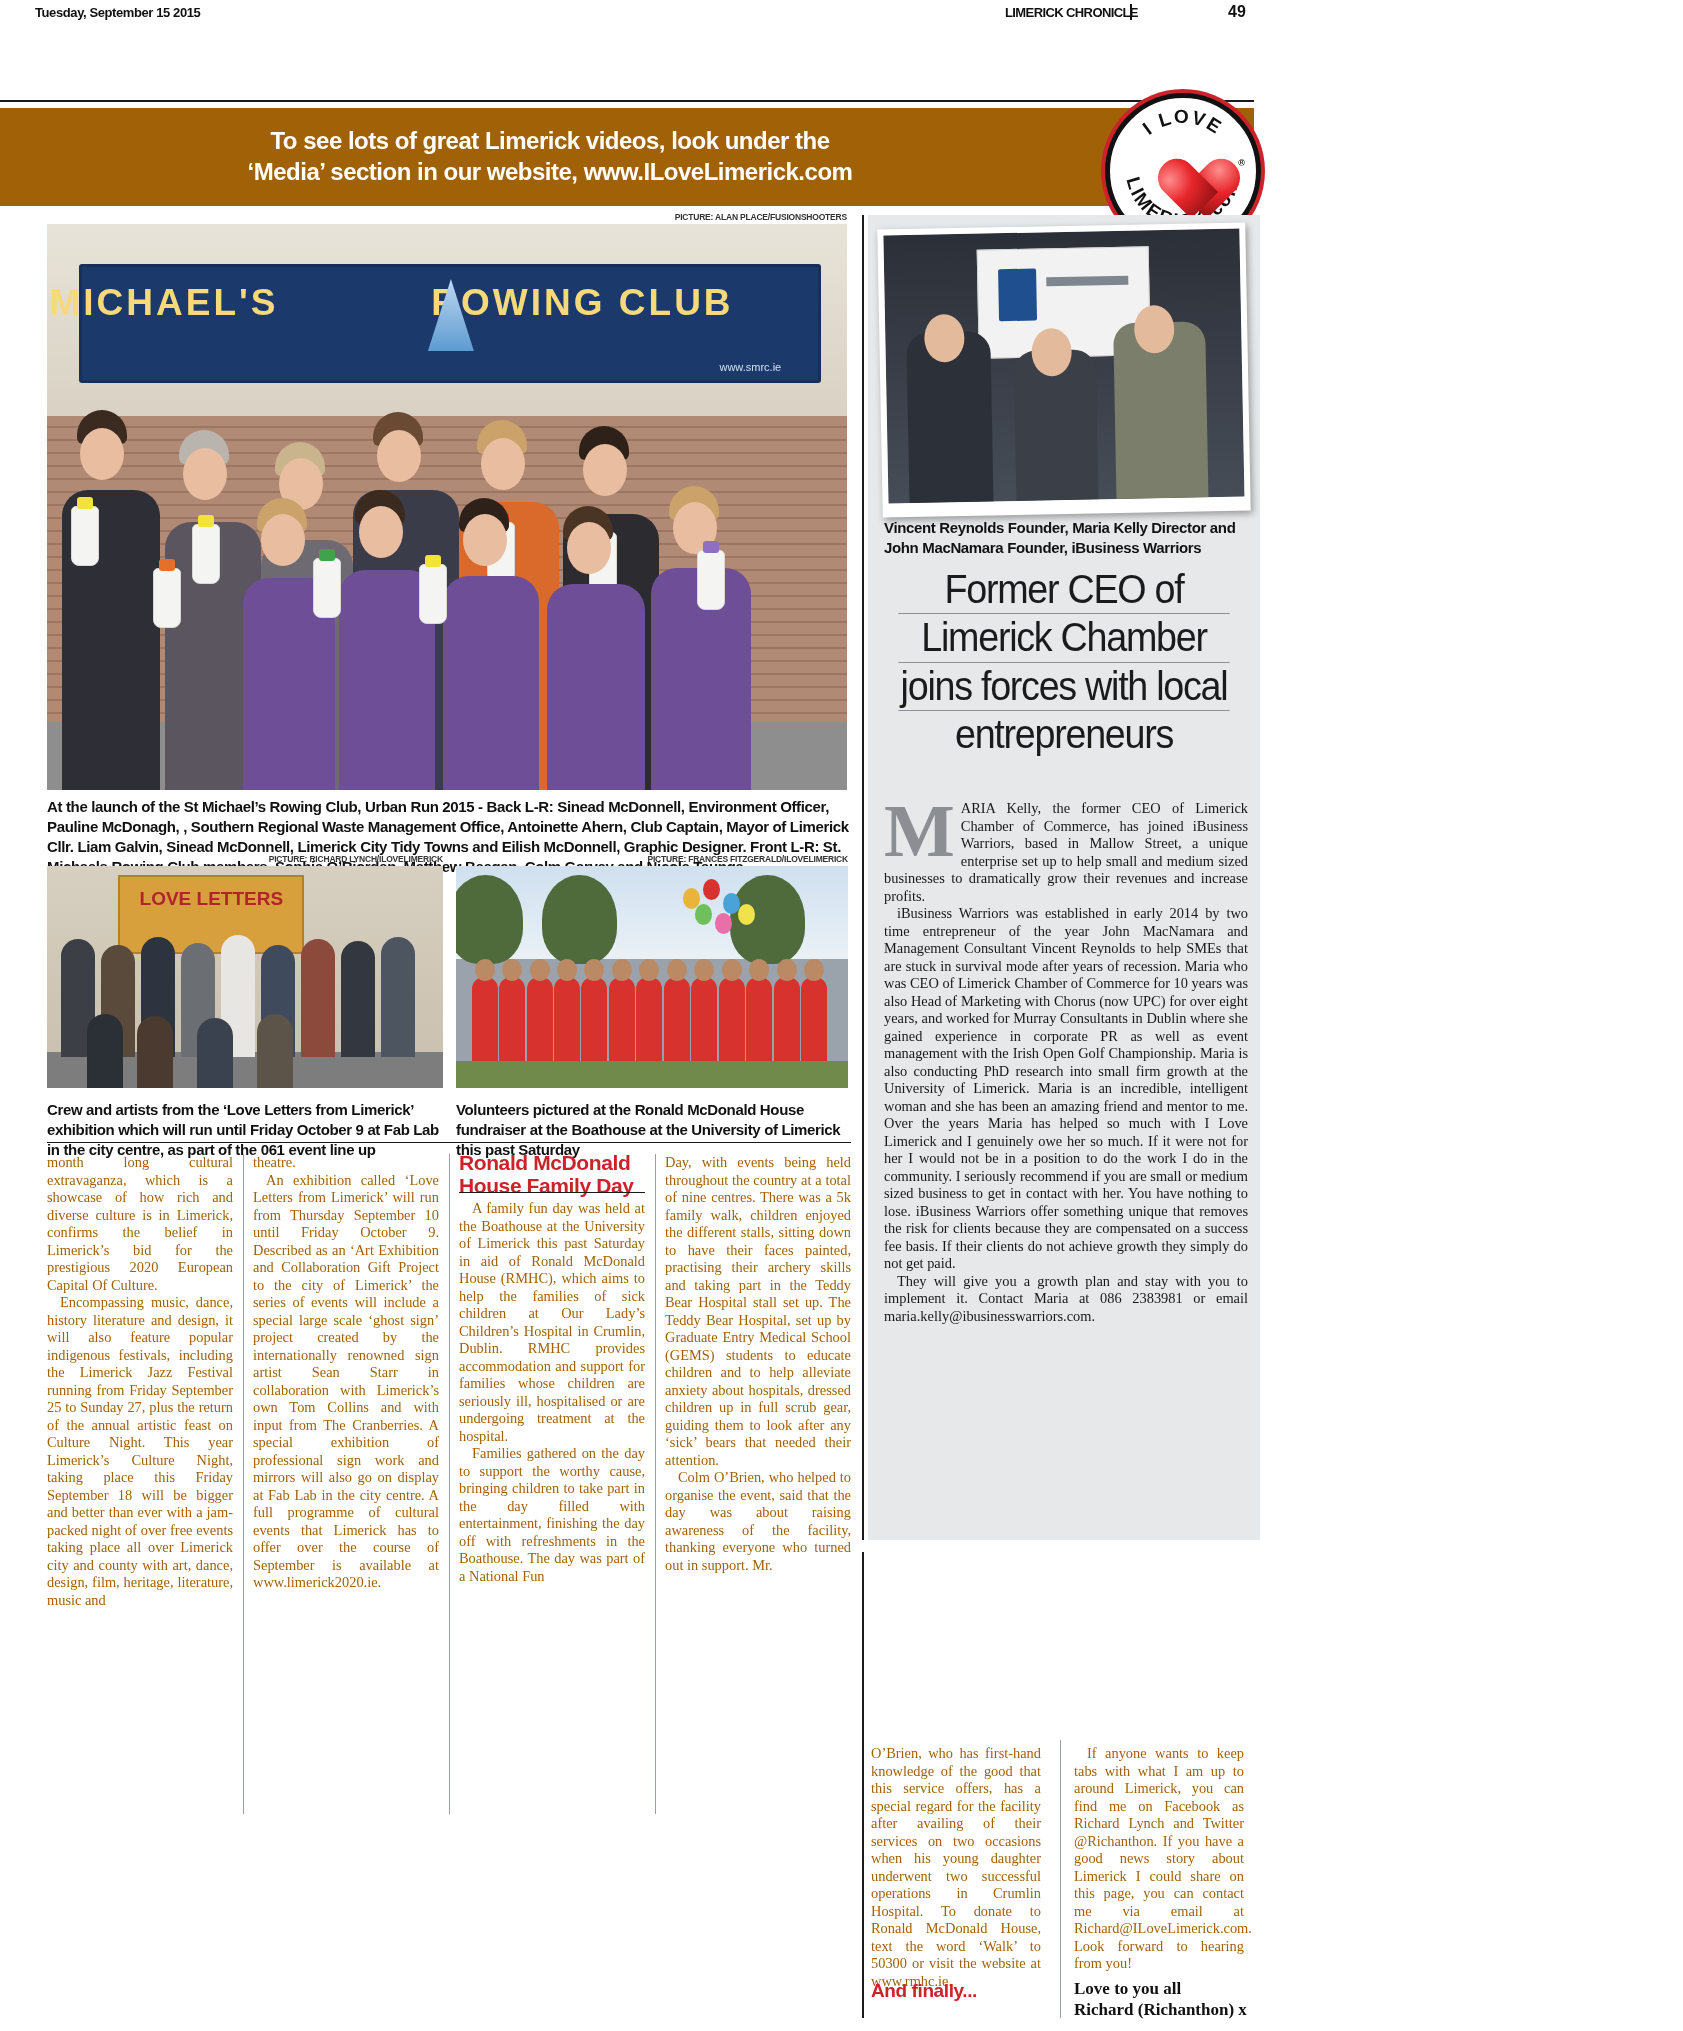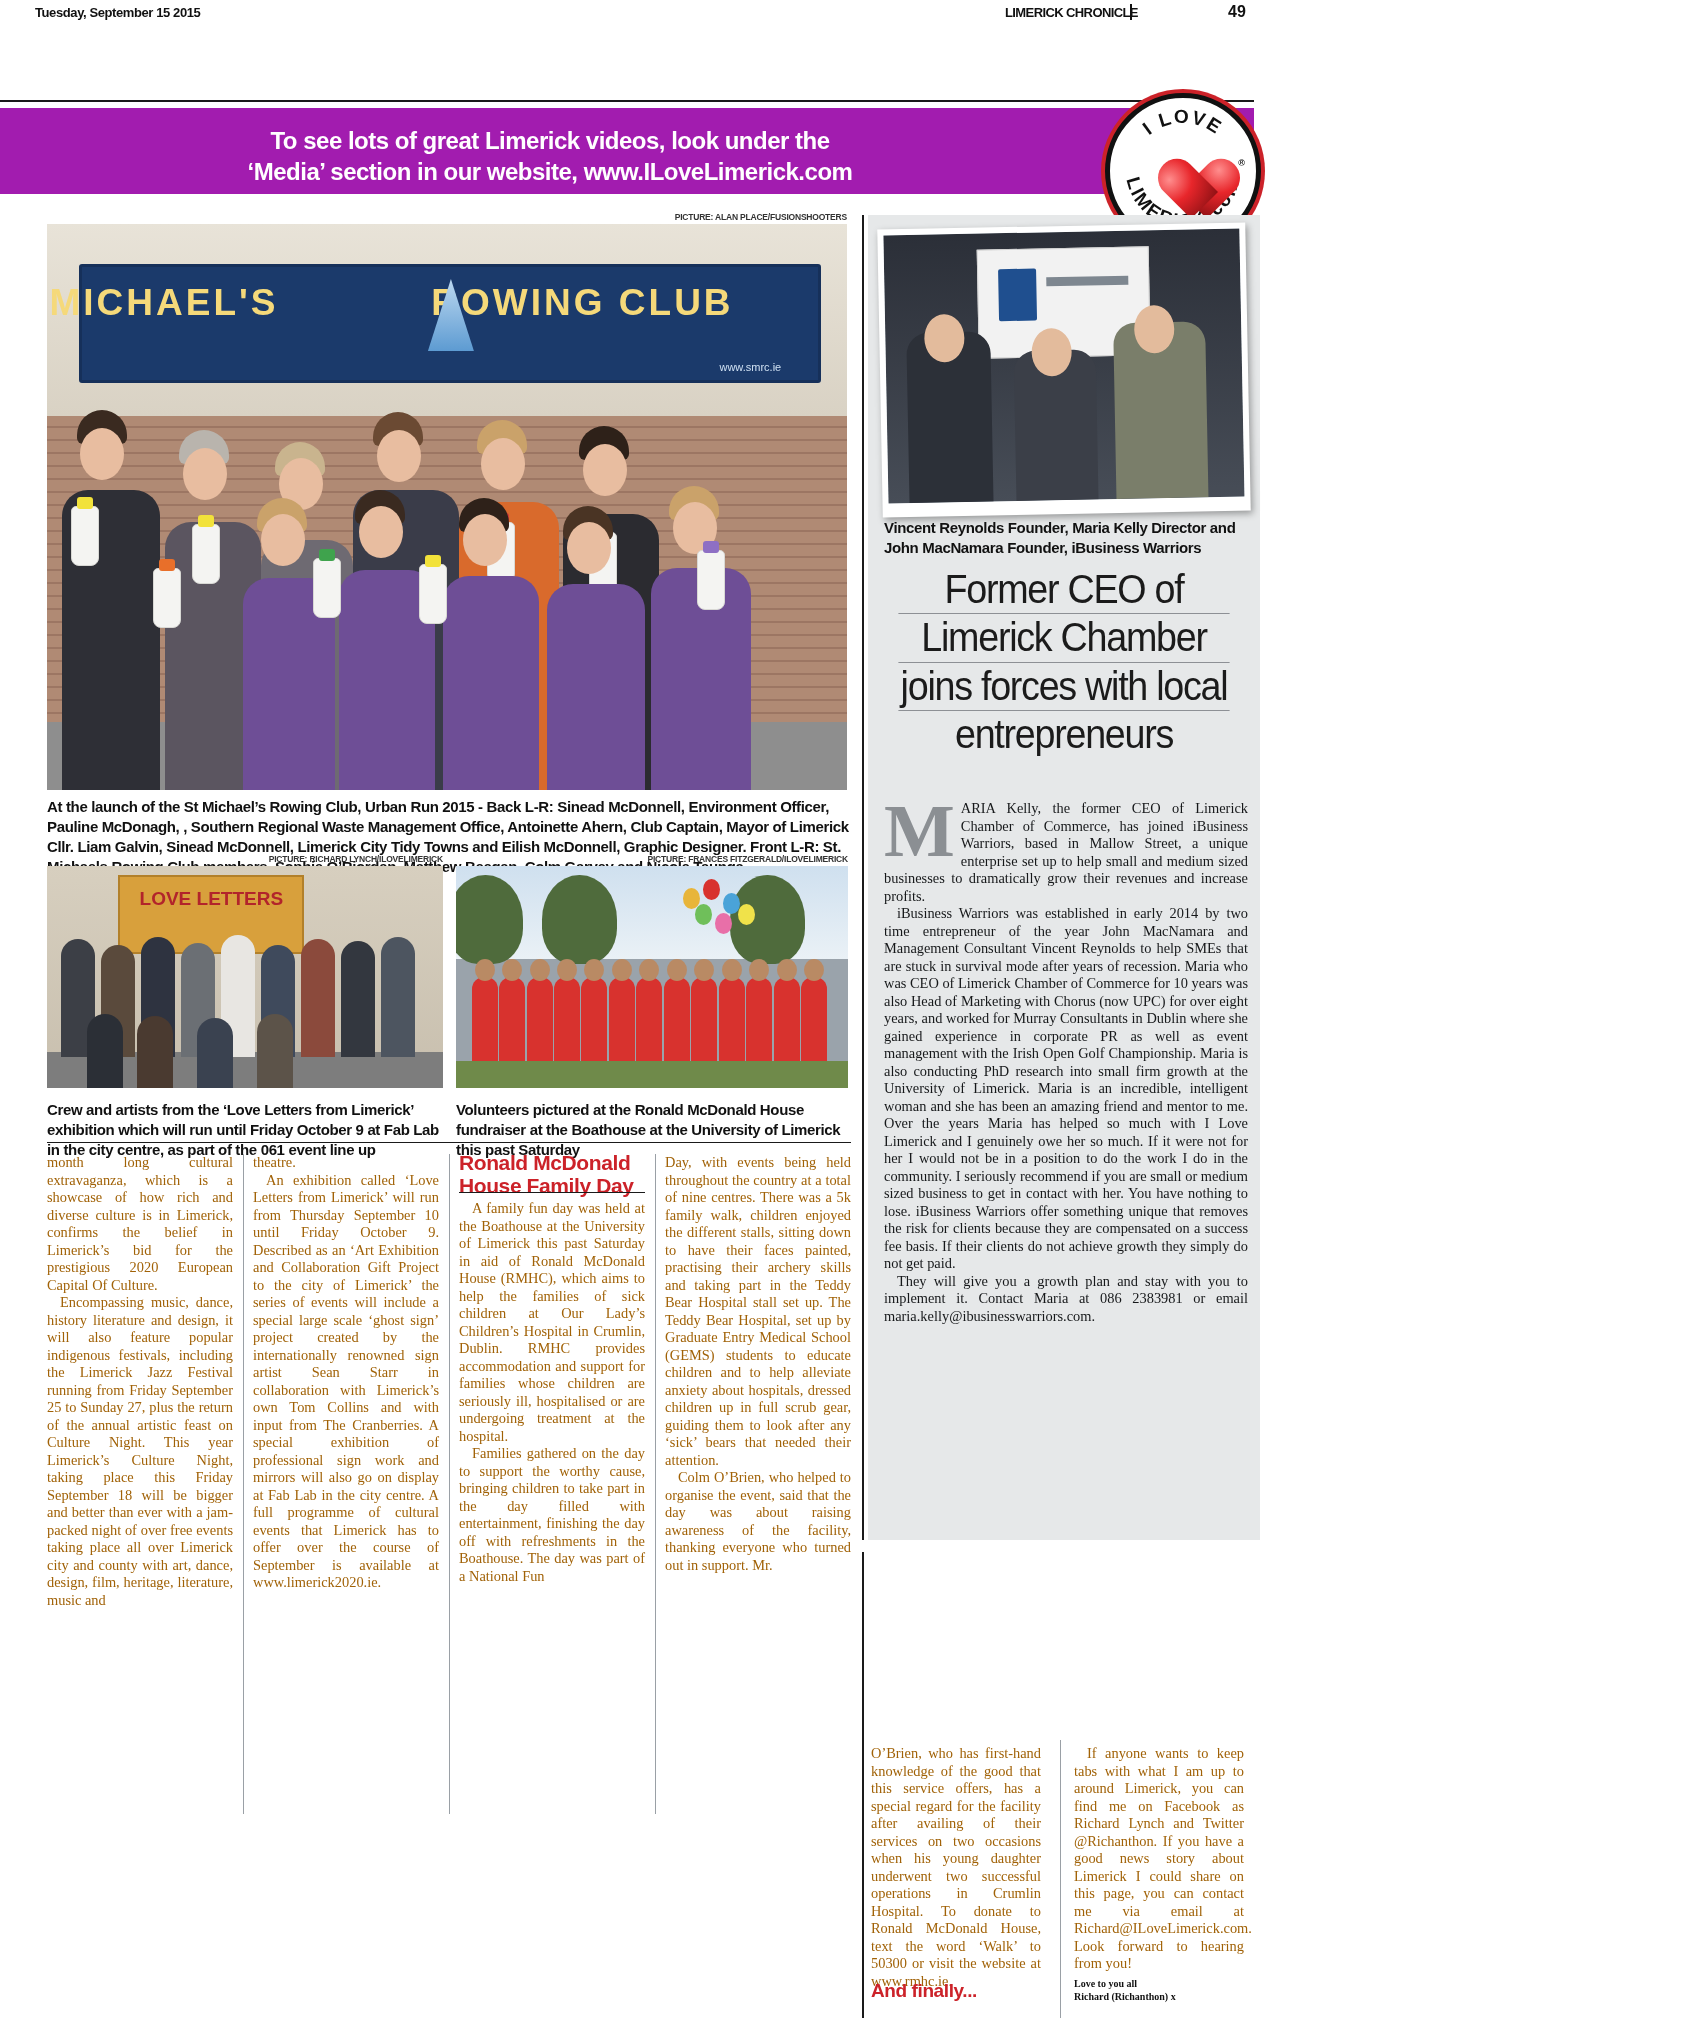--- a/index.html
+++ b/index.html
@@ -7,21 +7,21 @@
 
   
   .masthead{position:absolute;left:0;top:3px;width:1683px;height:30px;}
   .mast-date{position:absolute;left:35px;top:2px;font-size:13px;font-weight:700;letter-spacing:-0.4px;font-family:"Liberation Sans",sans-serif;}
   .mast-title{position:absolute;left:1005px;top:2px;font-size:13px;font-weight:700;letter-spacing:-0.6px;}
   .mast-bar{position:absolute;left:1130px;top:1px;width:2px;height:16px;background:#111;}
   .mast-page{position:absolute;left:1228px;top:0px;font-size:16px;font-weight:700;}
 
   
   .rule-top{position:absolute;left:0;top:100px;width:1254px;height:2px;background:#1a1a1a;}
-  .promo{position:absolute;left:0;top:108px;width:1254px;height:86px;background:#a21caf;}
+  .promo{position:absolute;left:0;top:108px;width:1254px;height:98px;background:#a16207;}
   .promo-text{position:absolute;left:0;top:18px;width:1100px;text-align:center;color:#fff;
     font-size:24px;font-weight:700;line-height:1.28;letter-spacing:-0.5px;}
   .promo-l2{display:block;}
 
   
   .logo{position:absolute;left:1105px;top:93px;width:146px;height:146px;border-radius:50%;
     background:#fff;border:5px solid #111;box-shadow:0 0 0 4px #cc2229;}
   .logo-inner{position:absolute;left:0;top:0;width:100%;height:100%;}
   .heart{position:absolute;left:33px;top:36px;width:74px;height:66px;}
   .heart:before,.heart:after{content:"";position:absolute;top:0;width:38px;height:58px;
@@ -119,21 +119,21 @@
   #col4{left:665px;top:1154px;width:186px;height:660px;}
   #col5{left:871px;top:1330px;width:170px;height:480px;}
   #col6{left:1074px;top:1330px;width:170px;height:480px;}
 
   .subhead{position:absolute;color:#cc2229;font-family:"Liberation Sans",sans-serif;
     font-weight:700;font-size:21px;line-height:1.08;letter-spacing:-0.4px;}
   #sub-rmhc{left:459px;top:1152px;width:190px;}
   #sub-final{left:871px;top:1981px;width:180px;font-size:19px;}
 
   .signoff{position:absolute;left:1074px;top:1978px;width:180px;
-    font-family:"Liberation Serif",serif;font-weight:700;font-size:10px;line-height:1.26;}
+    font-family:"Liberation Serif",serif;font-weight:700;font-size:17px;line-height:1.26;}
 </style>
 </head>
 <body>
 
 <div class="masthead">
   <div class="mast-date">Tuesday, September 15 2015</div>
   <div class="mast-title">LIMERICK CHRONICLE</div>
   <div class="mast-bar"></div>
   <div class="mast-page">49</div>
 </div>

